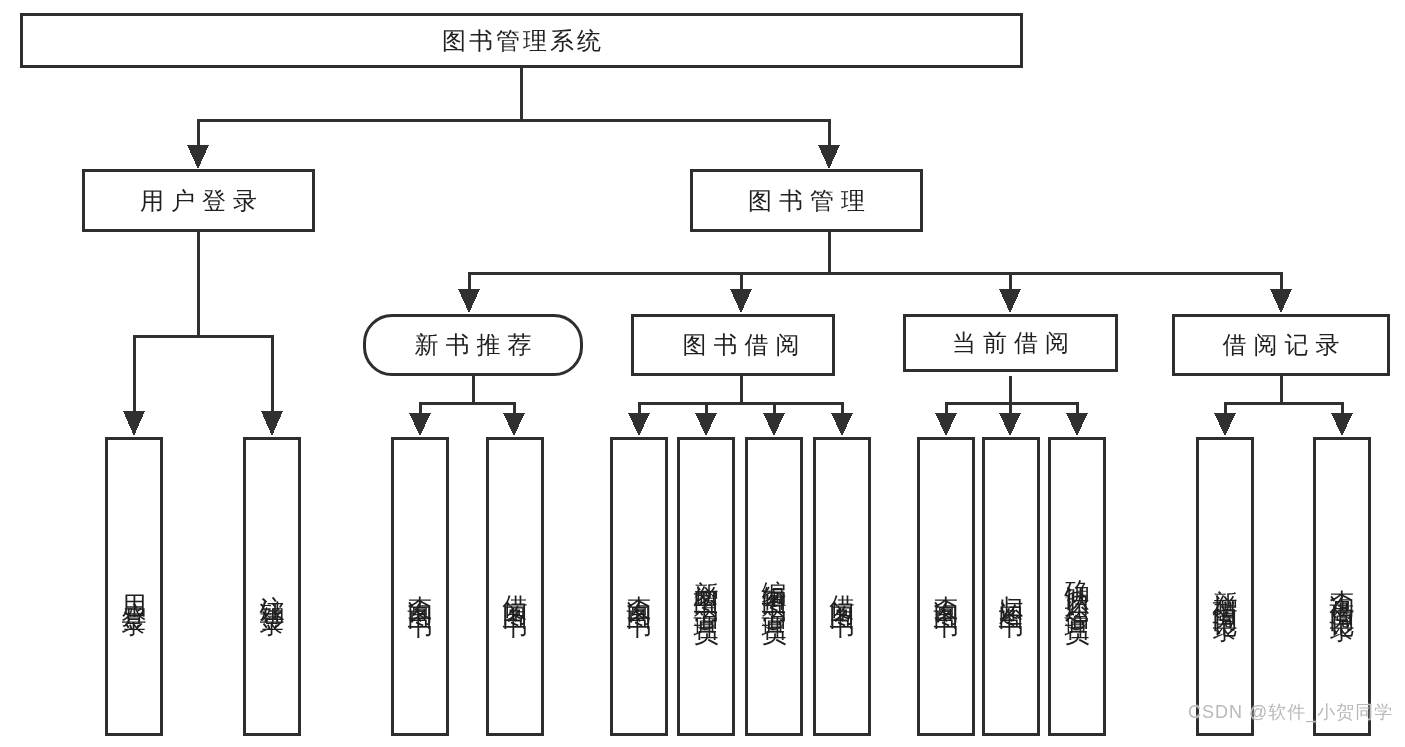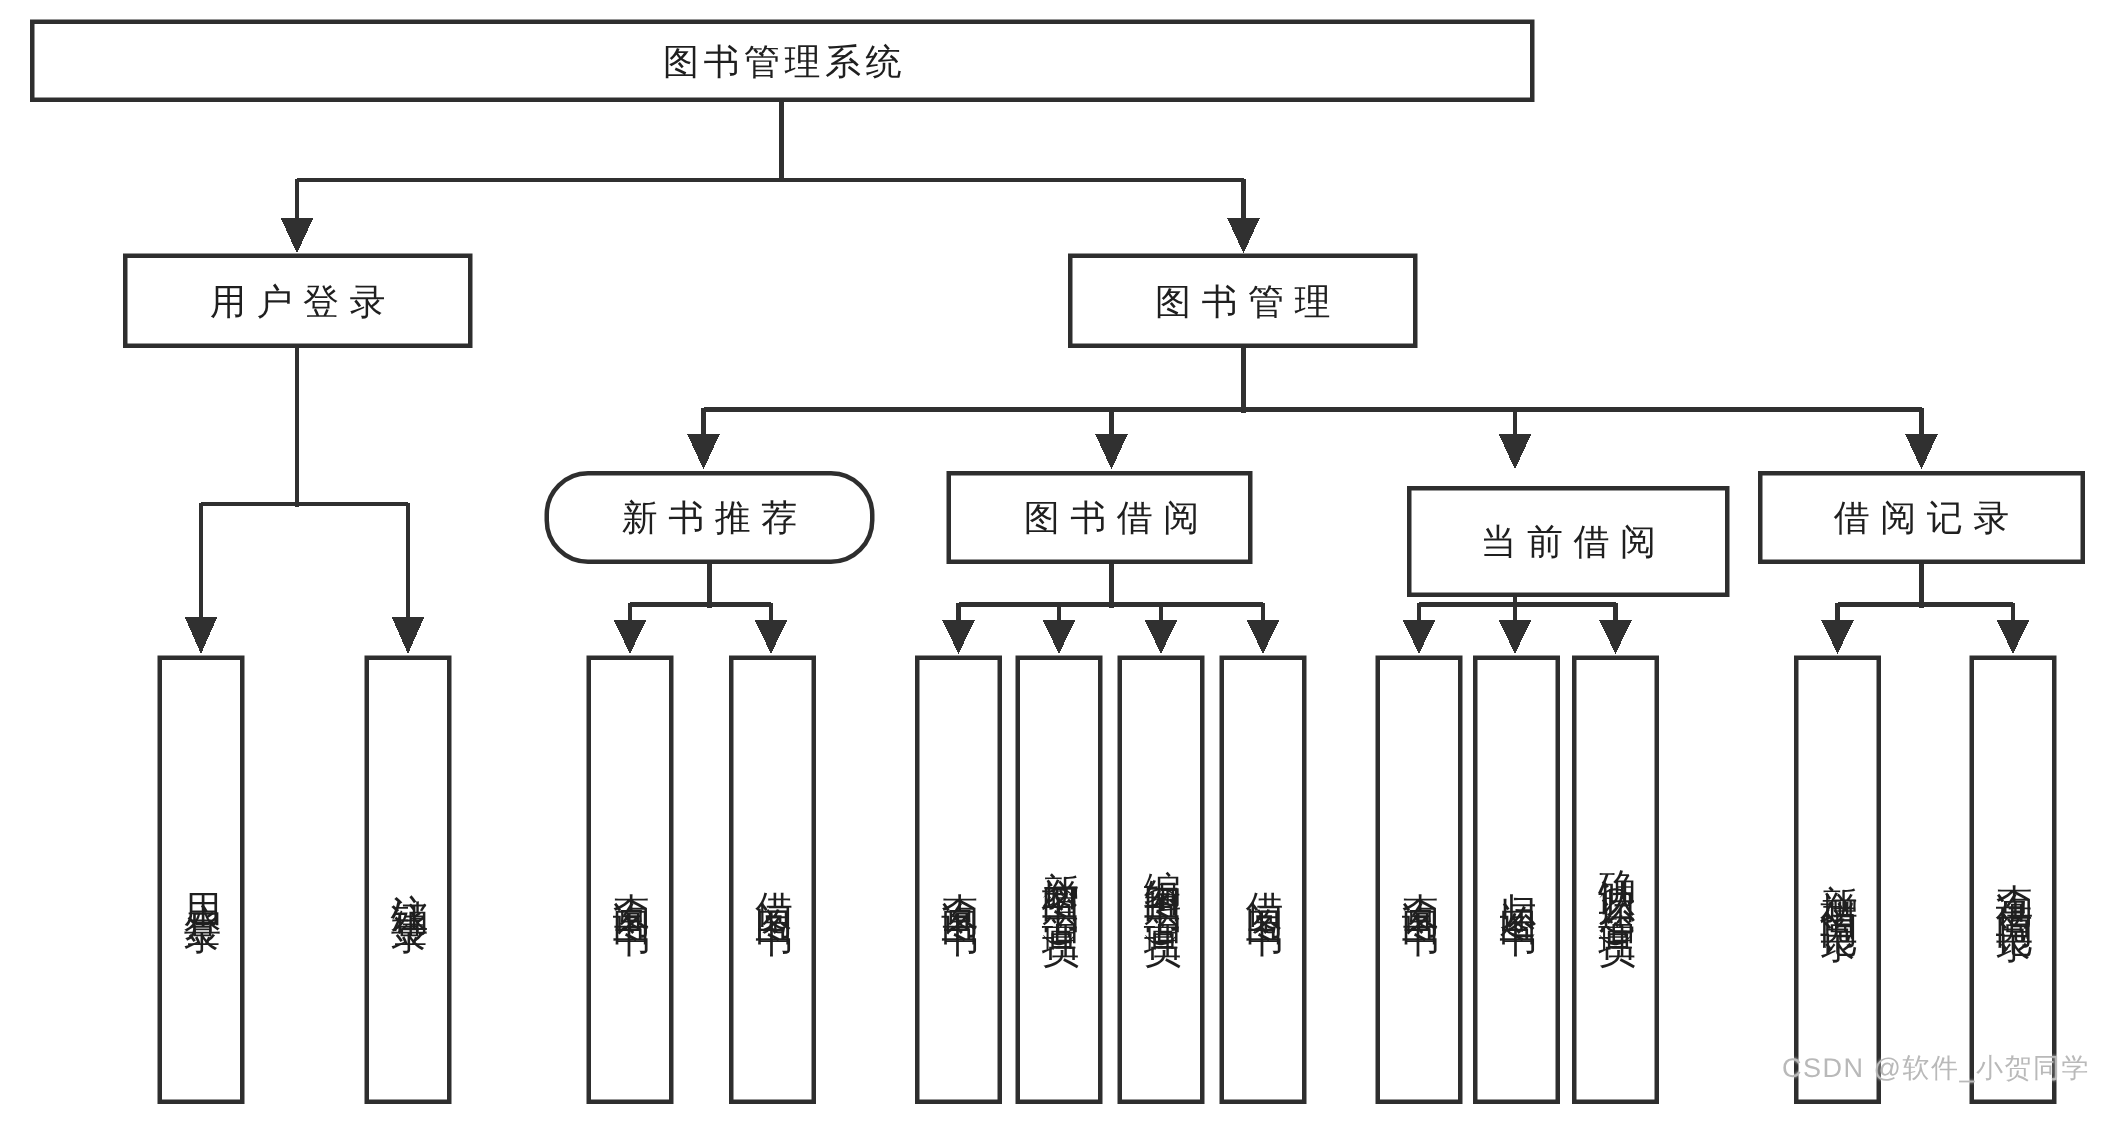--- a/index.html
+++ b/index.html
@@ -9,24 +9,24 @@
   }
   #connectors{position:absolute;left:0;top:0;width:1405px;height:747px;}
   .box{
     position:absolute;box-sizing:border-box;background:#ffffff;border:3px solid #2e2e2e;
     display:flex;align-items:center;justify-content:center;z-index:2;
   }
   .hbox span{font-size:24px;letter-spacing:7px;text-indent:7px;white-space:nowrap;color:#1f1f1f;}
   .root{left:20px;top:13px;width:1003px;height:55px;}
   .root span{font-size:24px;letter-spacing:3px;text-indent:3px;}
   .n-user-login{left:82px;top:169px;width:233px;height:63px;}
-  .n-book-mgmt{left:712px;top:169px;width:233px;height:63px;align-items:center;}
+  .n-book-mgmt{left:690px;top:169px;width:233px;height:63px;align-items:center;}
   .n-new-book-rec{left:363px;top:314px;width:220px;height:62px;border-radius:29px;}
   .n-book-borrow{left:631px;top:314px;width:204px;height:62px;padding-left:16px;}
-  .n-current-borrow{left:903px;top:324px;width:215px;height:74px;margin-left:35px;}
+  .n-current-borrow{left:903px;top:314px;width:215px;height:58px;}
   .n-borrow-records{left:1172px;top:314px;width:218px;height:62px;align-items:center;}
   .leaf{top:437px;width:58px;height:299px;}
   .leaf span{
     writing-mode:vertical-rl;text-orientation:mixed;
     font-size:25px;letter-spacing:6px;line-height:1;color:#1f1f1f;
   }
   .l-a1{left:105px;} .l-a2{left:243px;}
   .l-b1{left:391px;} .l-b2{left:486px;}
   .l-c1{left:610px;} .l-c2{left:677px;} .l-c3{left:745px;} .l-c4{left:813px;}
   .l-d1{left:917px;} .l-d2{left:982px;} .l-d3{left:1048px;}

